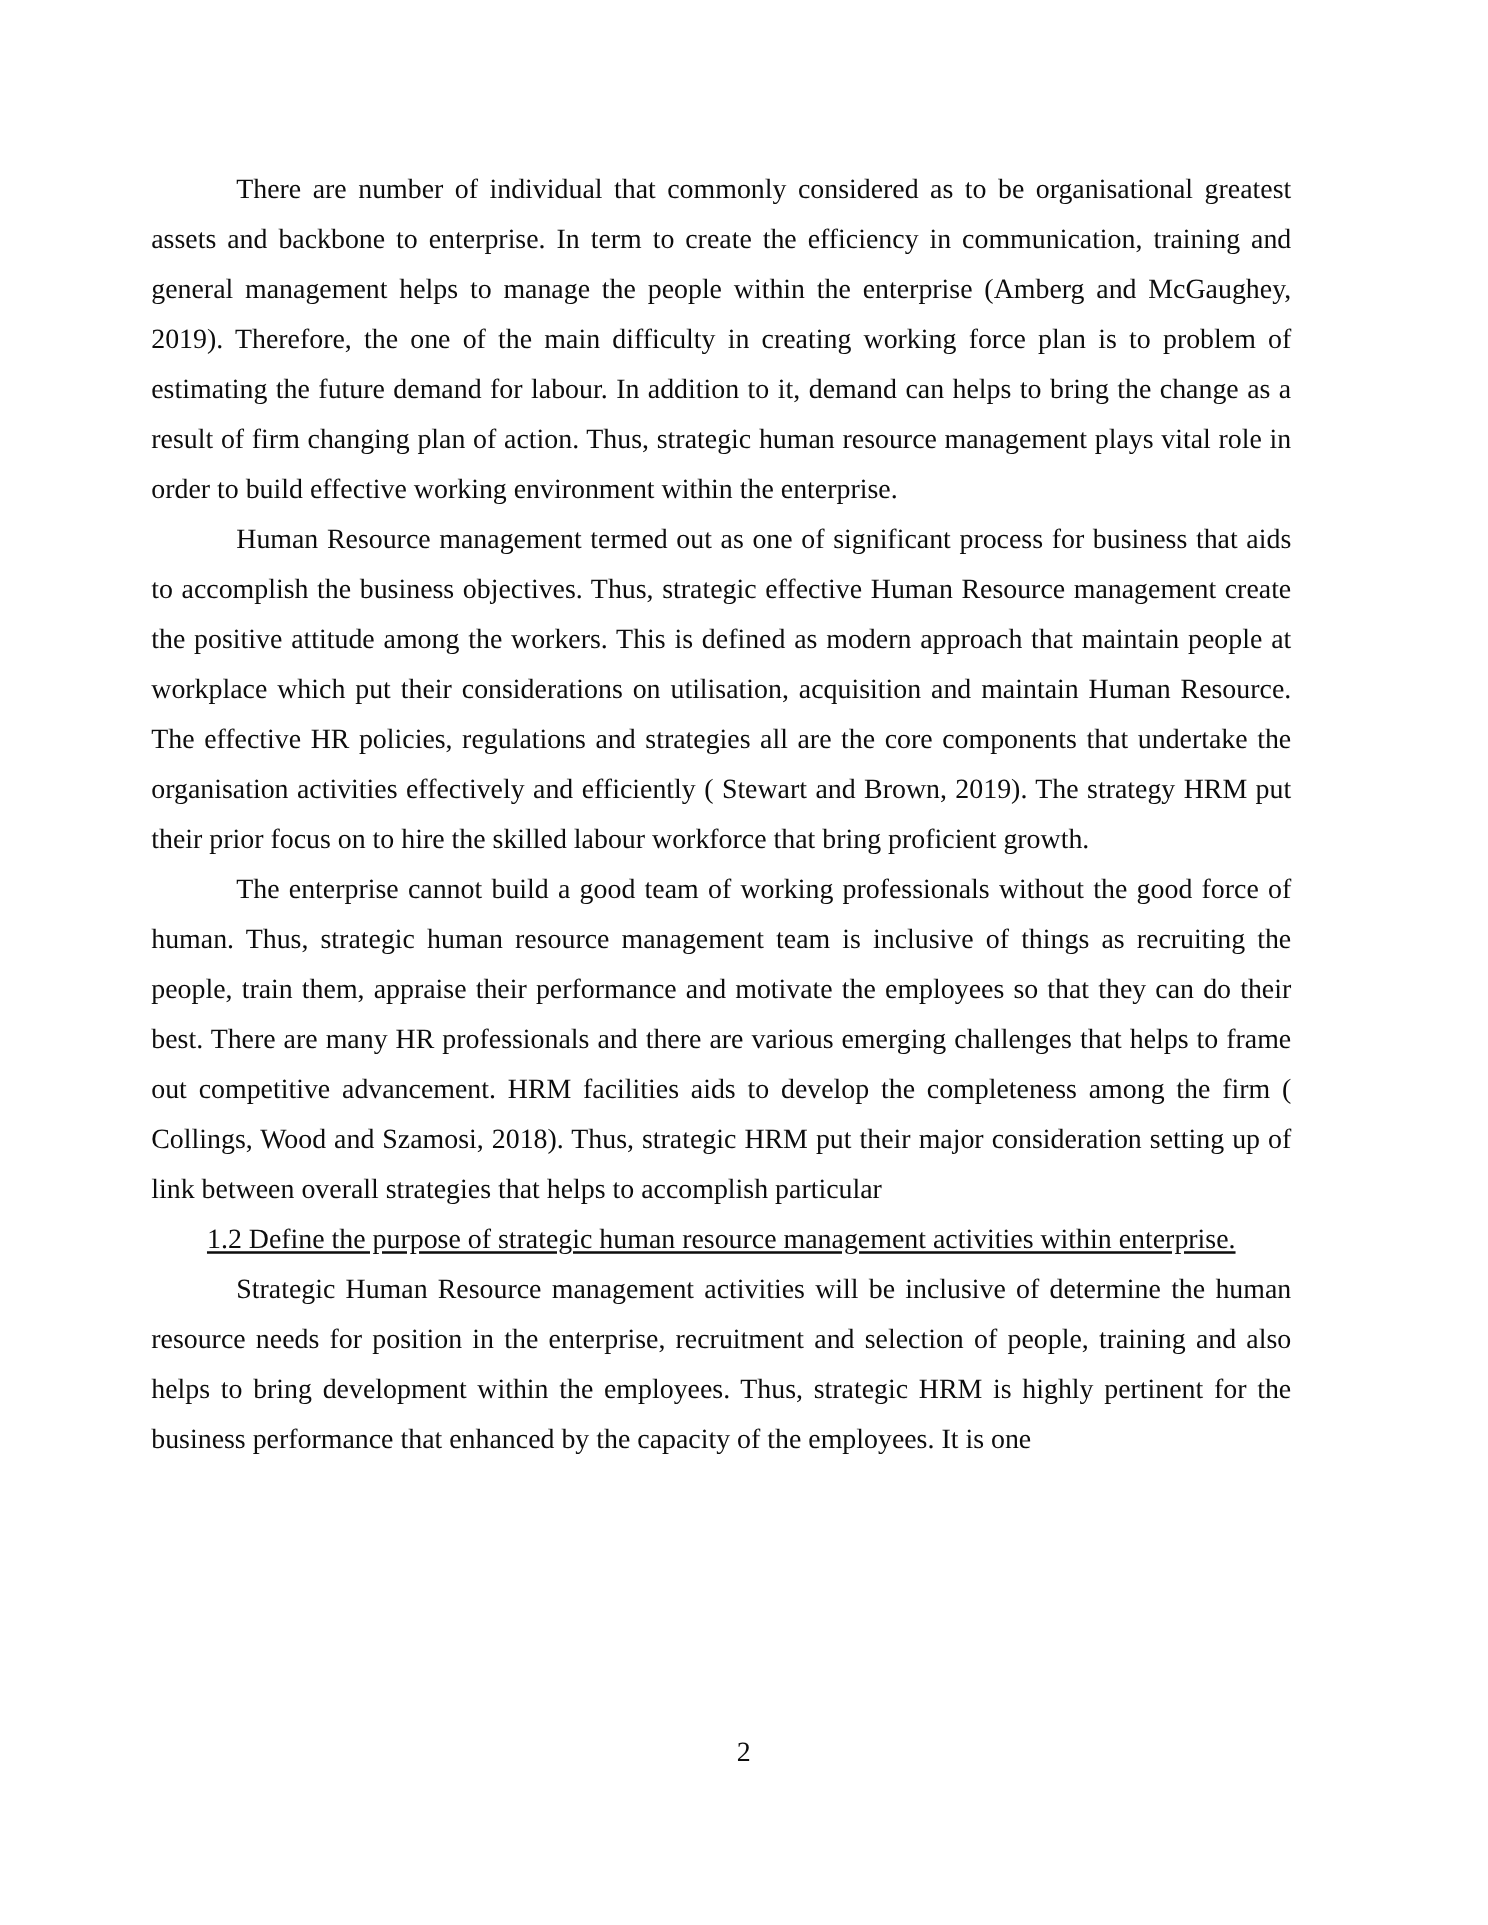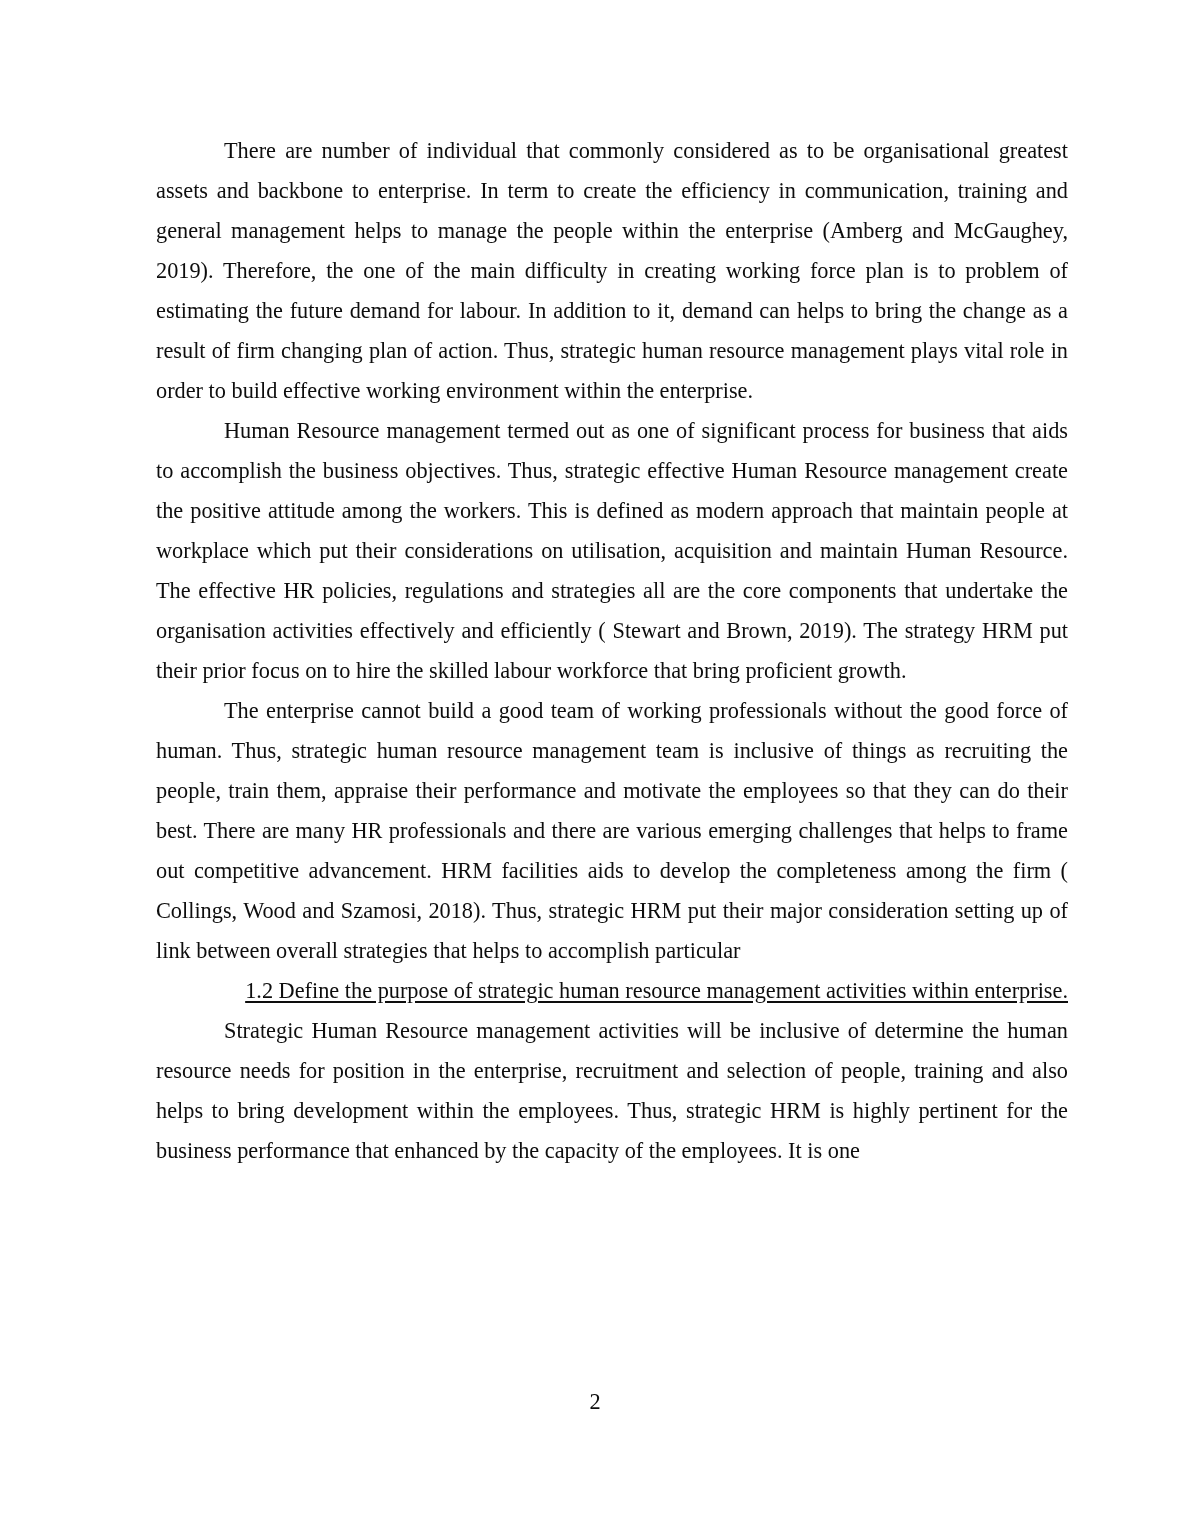--- a/index.html
+++ b/index.html
@@ -14,40 +14,40 @@
     height: 1540px;
     margin: 0 auto;
     background: #ffffff;
     overflow: hidden;
     font-family: "Liberation Serif", "DejaVu Serif", serif;
     color: #000000;
     -webkit-font-smoothing: antialiased;
   }
   .content {
     position: absolute;
-    left: 156px;
+    left: 121px;
     top: 131px;
     width: 912px;
   }
   .para {
     margin: 0;
     font-size: 22.3px;
     line-height: 40px;
     text-align: justify;
     text-justify: inter-word;
     text-indent: 68px;
     color: #0d0d0d;
     hyphens: none;
     -webkit-hyphens: none;
   }
   .heading {
     margin: 0;
     font-size: 22.3px;
     line-height: 40px;
-    text-align: right;
+    text-align: center;
     text-indent: 0;
     text-decoration: underline;
     text-underline-offset: 3px;
     color: #0d0d0d;
     white-space: nowrap;
   }
   
   .odd-line {
     display: block;
     text-indent: 0;

